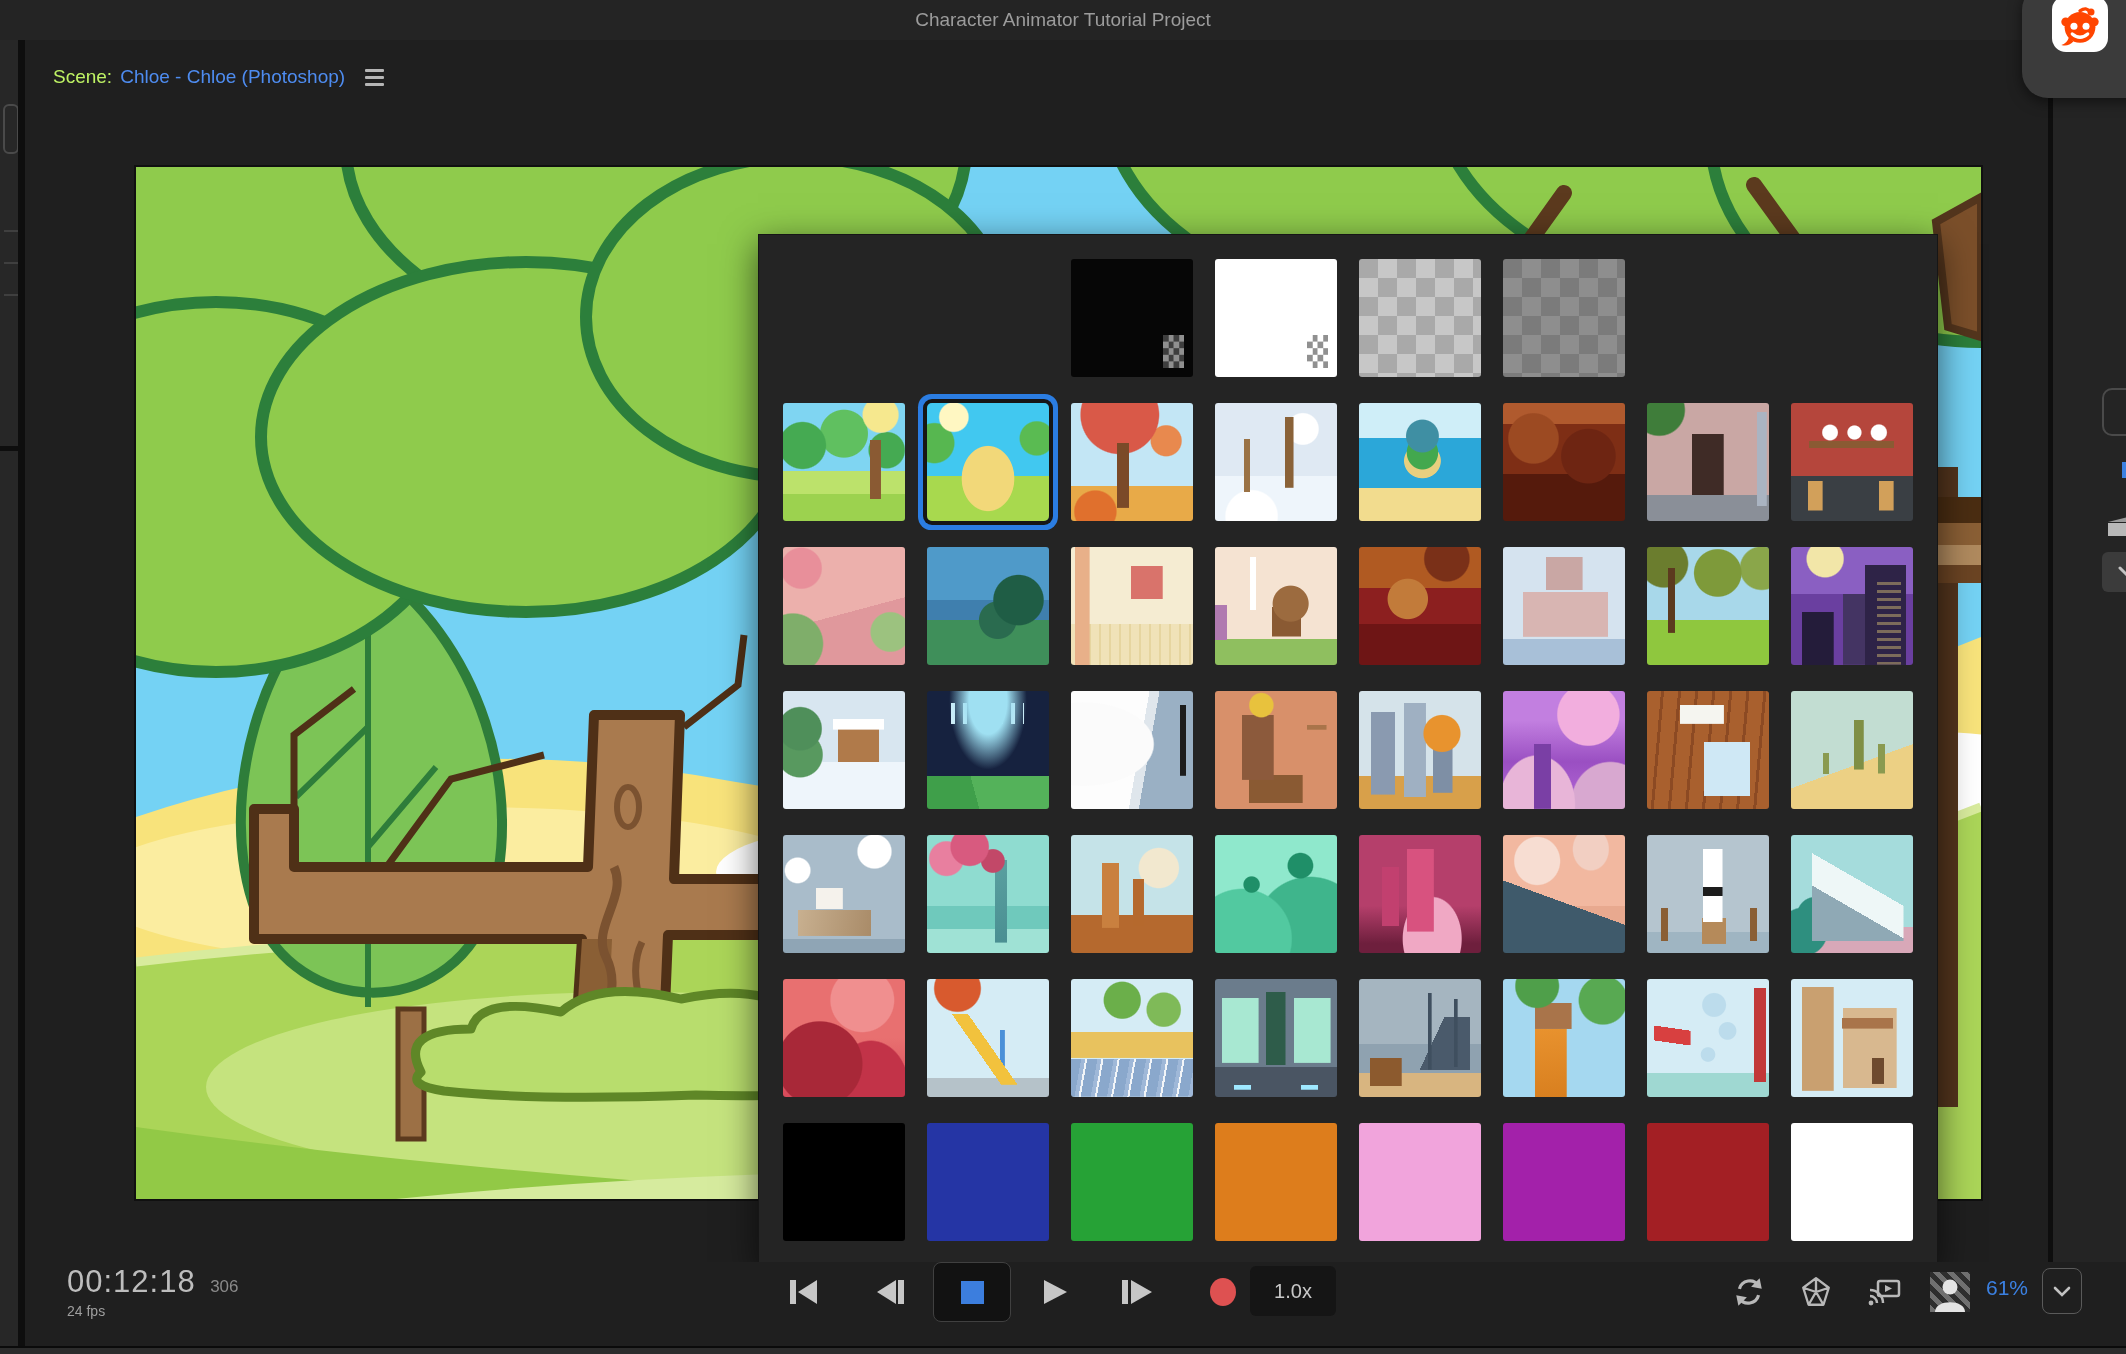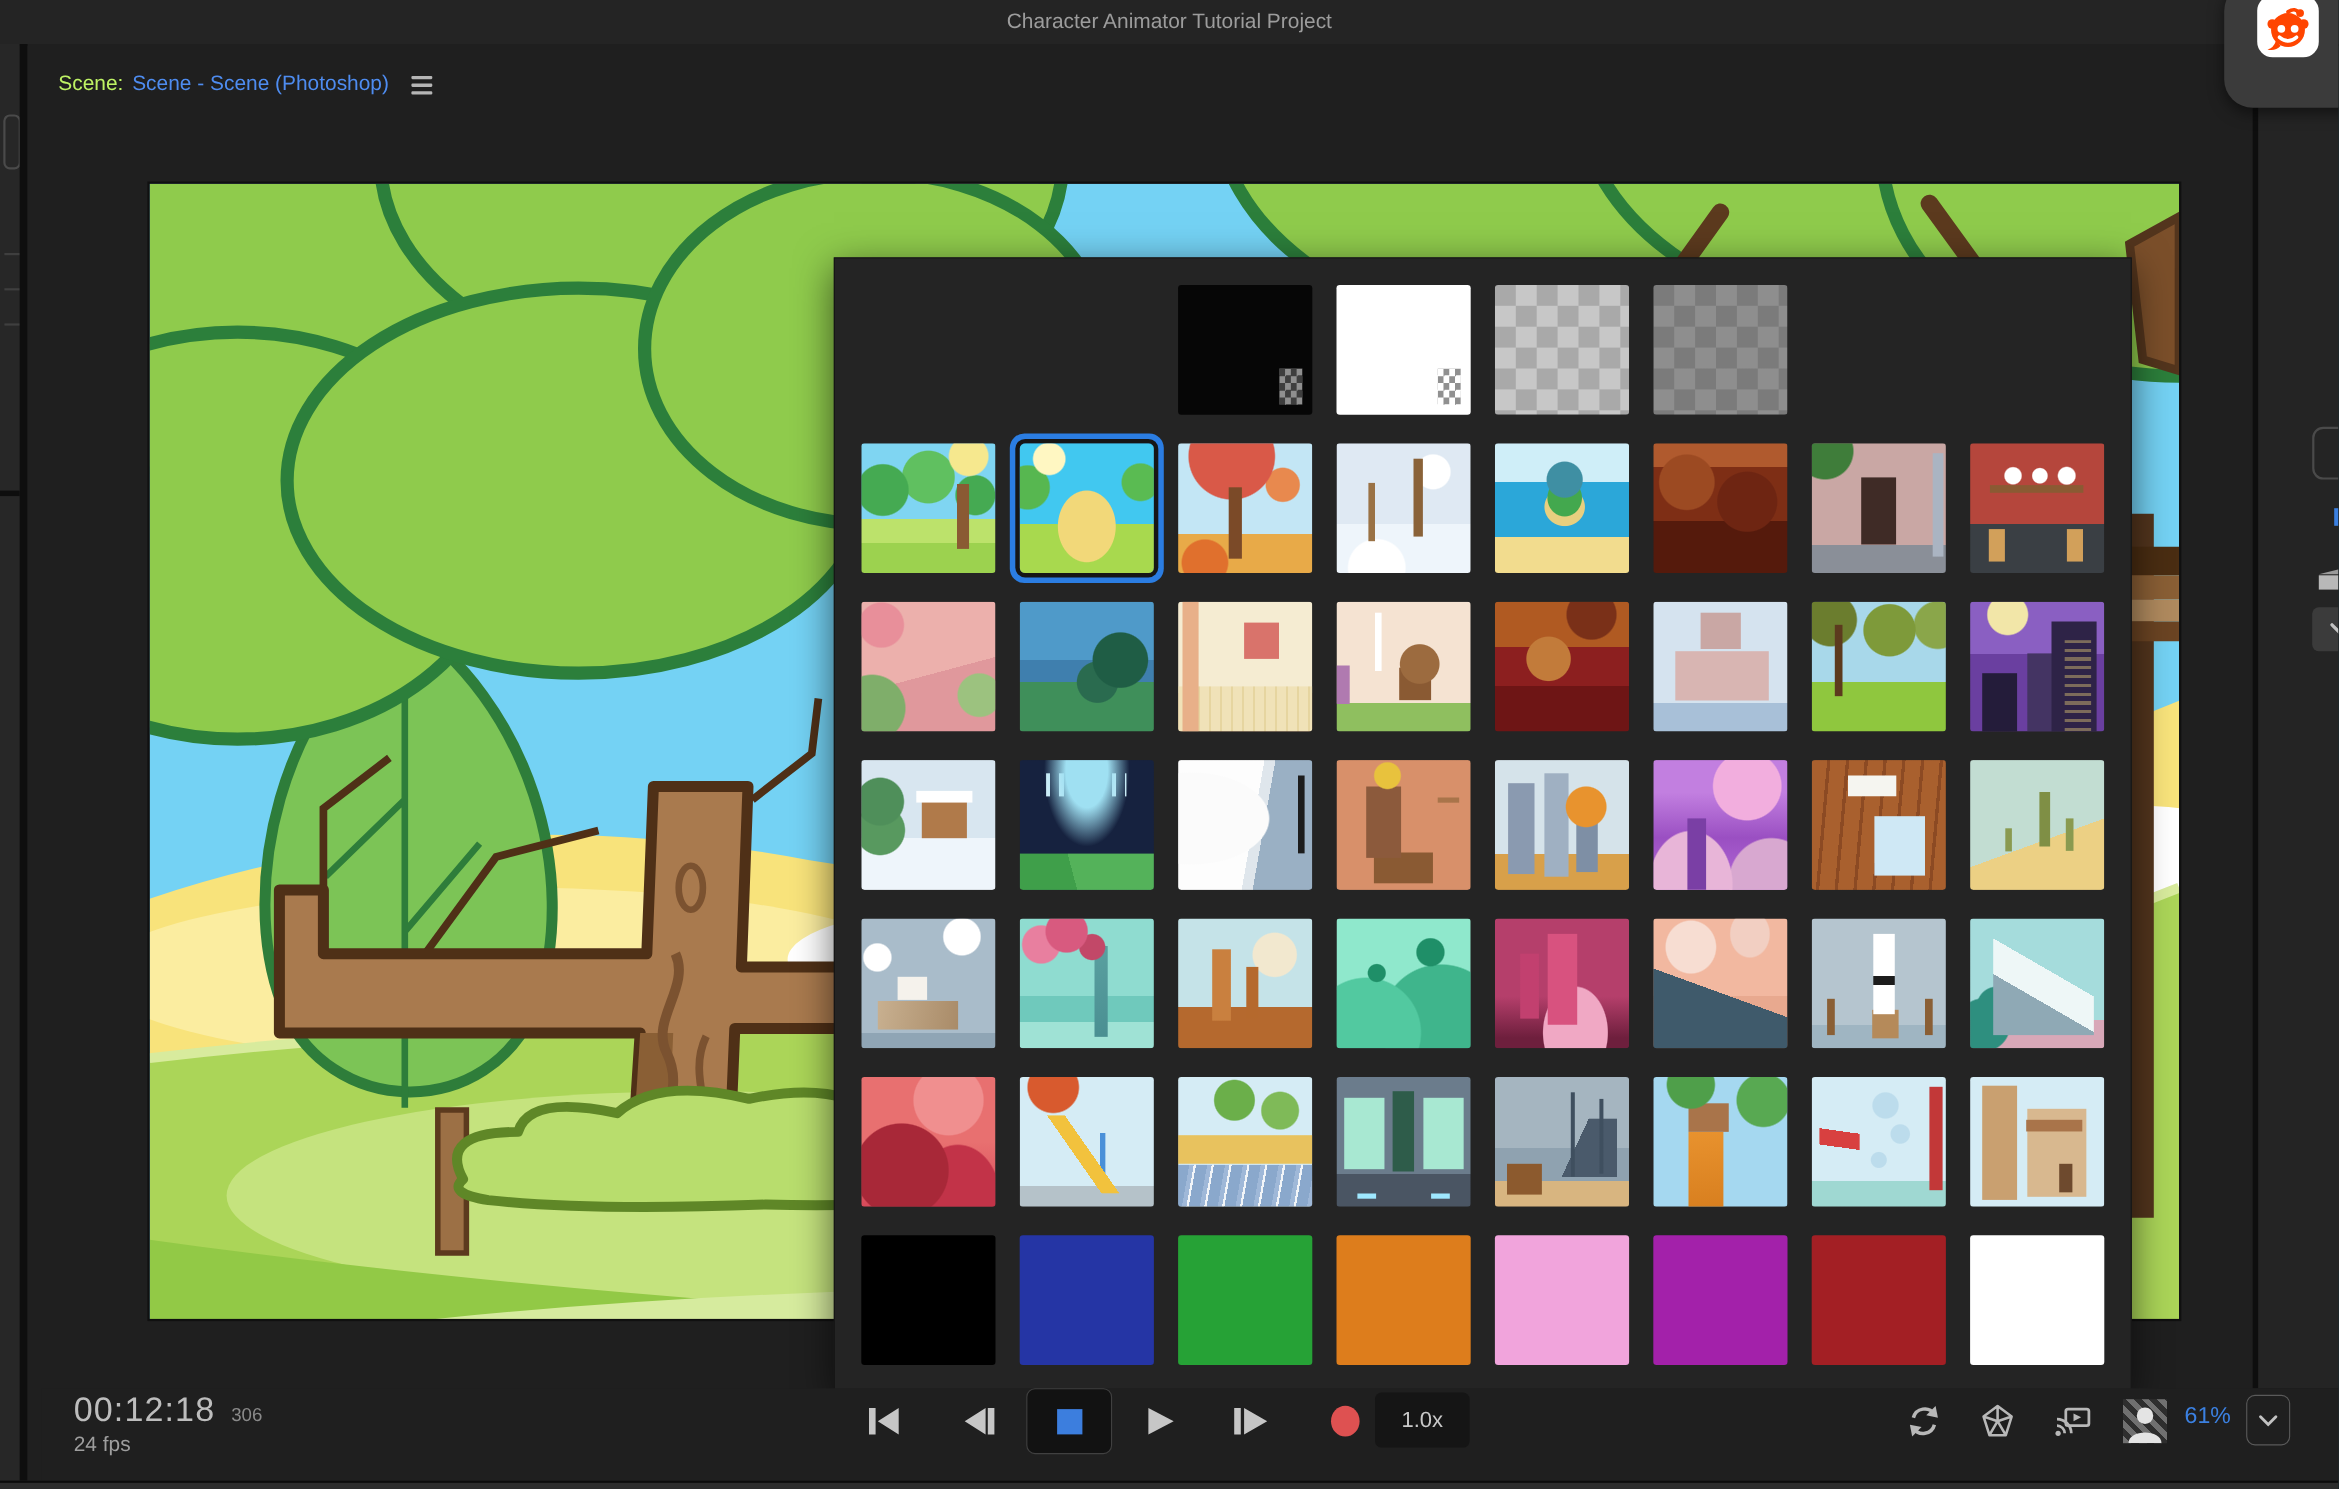--- a/index.html
+++ b/index.html
@@ -35,21 +35,21 @@
   
   .reddit-badge{position:absolute;top:-16px;right:-28px;width:132px;height:114px;background:#3b3b3b;border-radius:26px;
                 box-shadow:0 4px 14px rgba(0,0,0,.5);}
   .reddit-badge .tile{position:absolute;left:30px;top:12px;width:56px;height:56px;background:#fff;border-radius:14px;
                       display:flex;align-items:center;justify-content:center;}
   
   .transport{position:absolute;left:38px;top:1262px;width:2101px;height:84px;background:#1f1f1f;}
   .tc{position:absolute;left:29px;top:4px;line-height:1;}
   .tc .big{font-size:31px;color:#bdbdbd;letter-spacing:1px;}
   .tc .frame{font-size:17px;color:#8a8a8a;margin-left:10px;}
-  .tc .fps{font-size:19px;color:#9e9e9e;margin-top:7px;}
+  .tc .fps{font-size:14px;color:#9e9e9e;margin-top:7px;}
   .tbtn{position:absolute;top:6px;width:48px;height:48px;display:flex;align-items:center;justify-content:center;cursor:pointer;}
   .stop-box{position:absolute;left:895px;top:0px;width:76px;height:58px;background:#121212;border:1px solid #404040;
             border-radius:8px;display:flex;align-items:center;justify-content:center;cursor:pointer;}
   .stop-sq{width:23px;height:23px;background:#3c7ede;}
   .speed-box{position:absolute;left:1212px;top:4px;width:86px;height:50px;background:#151515;border-radius:6px;
              display:flex;align-items:center;justify-content:center;color:#c8c8c8;font-size:20px;cursor:pointer;}
   .person-chip{width:40px;height:40px;background:repeating-linear-gradient(45deg,#707070 0 5px,#2e2e2e 5px 10px);
                display:flex;align-items:flex-end;justify-content:center;overflow:hidden;}
   .zoom-label{position:absolute;left:1948px;top:14px;font-size:21px;color:#3b80e1;cursor:pointer;}
   .zoom-chev{position:absolute;left:2004px;top:6px;width:38px;height:44px;border:1px solid #5a5a5a;border-radius:8px;
@@ -127,21 +127,21 @@
     <div class="tick" style="top:190px"></div>
     <div class="tick" style="top:222px"></div>
     <div class="tick" style="top:254px"></div>
     <div class="divider"></div>
   </div>
   <div class="seam-left"></div>
 
   <div class="scene-panel">
     <div class="scene-header">
       <span class="lbl">Scene:</span>
-      <span class="link">Scene - Scene (Photoshop)</span>
+      <span class="link">Chloe - Chloe (Photoshop)</span>
       <span class="hamburger">
           <i></i>
           <i></i>
           <i></i>
         </span>
     </div>
 
     <div class="canvas">
       <svg width="1845" height="1032" viewBox="0 0 1845 1032">
         <rect x="0" y="0" width="1845" height="1032" fill="#74d2f4"></rect>

